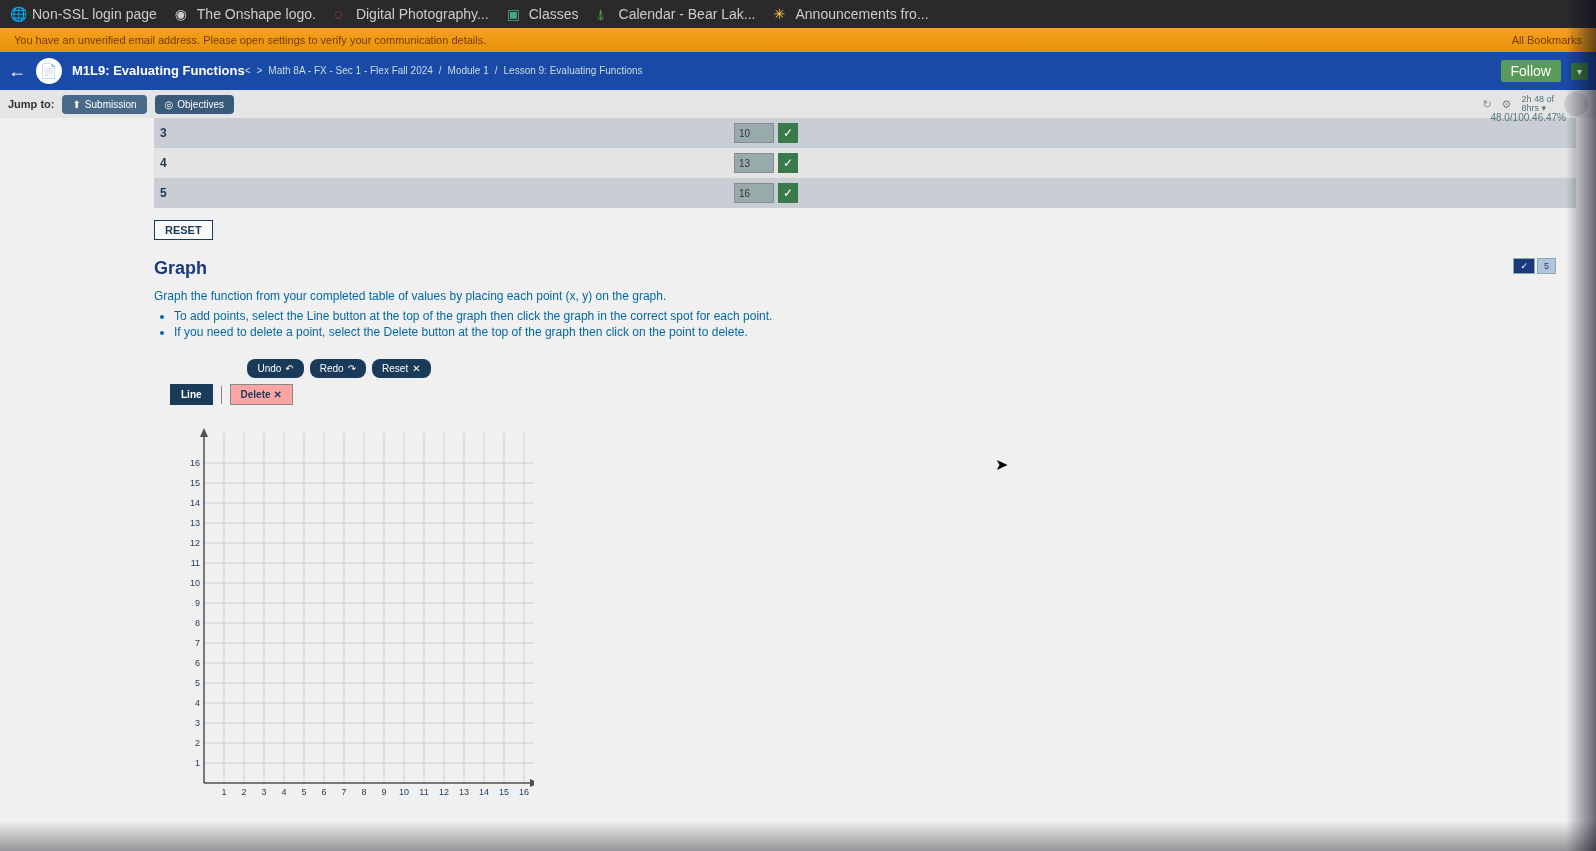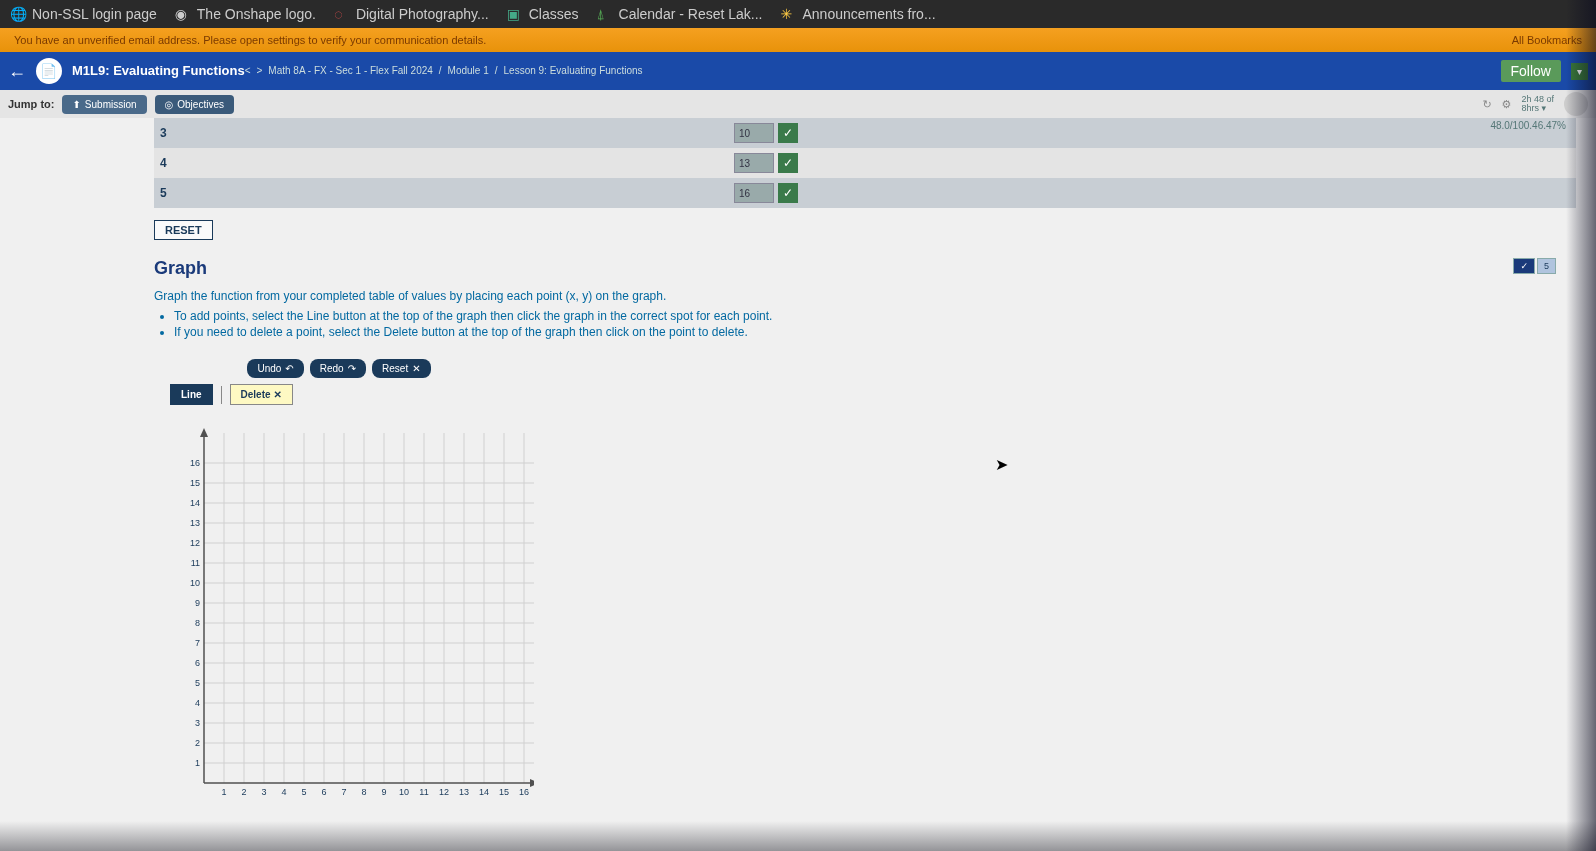--- a/index.html
+++ b/index.html
@@ -44,21 +44,21 @@
 
 .section-title { color: #1a3a7a; font-size: 18px; font-weight: bold; margin: 10px 0; }
 .section-desc { font-size: 12px; color: #0369a1; margin-bottom: 20px; }
 .section-desc ul { margin: 6px 0 0 20px; }
 .section-desc li { margin: 2px 0; }
 
 .graph-controls-top { display: flex; gap: 6px; justify-content: center; width: 370px; margin: 10px 0 4px 0; }
 .ctrl-btn { background: #1a3a5a; color: #fff; font-size: 10px; padding: 4px 10px; border-radius: 8px; display: flex; align-items: center; gap: 4px; cursor: pointer; }
 
 .tool-row { display: flex; gap: 8px; margin: 6px 0 18px 16px; align-items: center; }
-.tool-btn { border: 1px solid #888; background: #fef9c3; font-size: 10px; padding: 4px 10px; cursor: pointer; color: #1a3a5a; font-weight: bold; display: flex; align-items: center; gap: 3px; }
+.tool-btn { border: 1px solid #888; background: #fca5a5; font-size: 10px; padding: 4px 10px; cursor: pointer; color: #1a3a5a; font-weight: bold; display: flex; align-items: center; gap: 3px; }
 .tool-btn.active { background: #1a3a5a; color: #fff; border-color: #1a3a5a; }
 .tool-sep { width: 1px; height: 18px; background: #888; }
 
 .graph-box { width: 360px; height: 380px; position: relative; margin-left: 20px; }
 .graph-svg { position: absolute; left: 0; top: 0; }
 .graph-grid line { stroke: #d0d0d0; stroke-width: 1; }
 .graph-axis line { stroke: #505050; stroke-width: 1.5; }
 .tick-label { font-size: 9px; fill: #1a3a5a; }
 
 .points-badge { position: absolute; right: 40px; top: 275px; display: flex; gap: 2px; }
@@ -85,21 +85,21 @@
   <span class="bookmark">
     <span class="icon-box" style="color:#f55">◌</span>
     <span>Digital Photography...</span>
   </span>
   <span class="bookmark">
     <span class="icon-box" style="color:#4a8">▣</span>
     <span>Classes</span>
   </span>
   <span class="bookmark">
     <span class="icon-box" style="color:#5a5">⍋</span>
-    <span>Calendar - Reset Lak...</span>
+    <span>Calendar - Bear Lak...</span>
   </span>
   <span class="bookmark">
     <span class="icon-box" style="color:#fc4">✳</span>
     <span>Announcements fro...</span>
   </span>
 </div>
 
 <div class="warning-bar">
   <span>You have an unverified email address. Please open settings to verify your communication details.</span>
   <span class="right">All Bookmarks</span>
@@ -133,21 +133,21 @@
   <span class="pill pill2">
     <span>◎</span>
     <span>Objectives</span>
   </span>
   <div class="right-tools">
     <span>↻</span>
     <span>⚙</span>
     <span style="font-size:9px;line-height:1;color:#577">2h 48 of<br>8hrs ▾</span>
     <span class="avatar"></span>
   </div>
-  <span class="percent" style="position:absolute;right:30px;top:120px">48.0/100.46.47%</span>
+  <span class="percent" style="position:absolute;right:30px;top:112px">48.0/100.46.47%</span>
 </div>
 
 <div class="content">
 
   
   <div class="table-area">
     <div class="table-row even">
       <div class="x-cell">3</div>
       <div class="y-cell">
         <div class="y-box">10</div>

